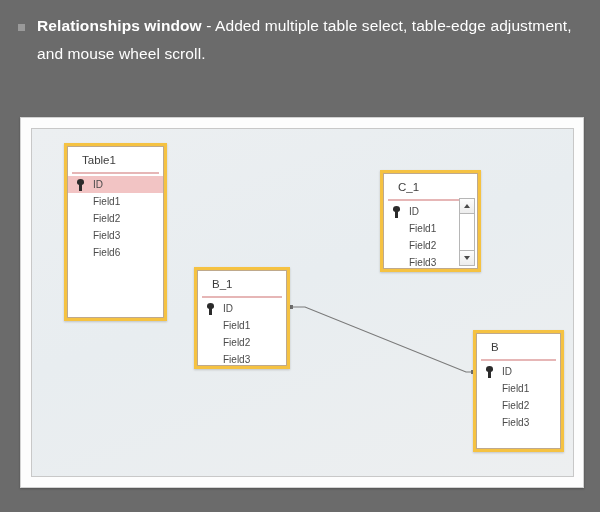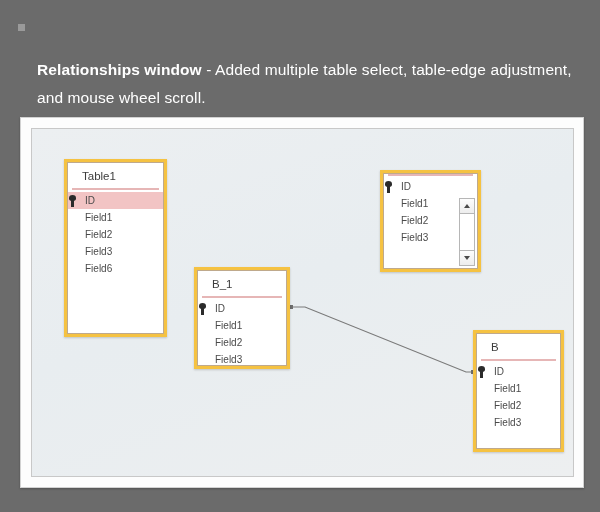--- a/index.html
+++ b/index.html
@@ -28,21 +28,20 @@
     background: #9a9a9a;
     margin-top: 12px;
     margin-right: 12px;
     flex: 0 0 auto;
   }
   #header-text {
     color: #ffffff;
     font-size: 15.5px;
     line-height: 28px;
     letter-spacing: 0.1px;
-    margin-top: 44px;
   }
   #header-text .bold { font-weight: bold; }
 
   
   #window-frame {
     position: absolute;
     left: 20px;
     top: 117px;
     width: 564px;
     height: 371px;
@@ -98,21 +97,21 @@
     background: #e6b6b6;
     margin: 0 4px;
   }
   .field-list {
     padding-top: 2px;
   }
   .field-row {
     display: flex;
     align-items: center;
     height: 17px;
-    padding-left: 0;
+    padding-left: 8px;
     font-size: 10px;
     color: #4a4a4a;
     white-space: nowrap;
   }
   .field-row.pk-selected {
     background: #f2c4c4;
   }
   .key-icon {
     width: 9px;
     height: 12px;
@@ -187,21 +186,21 @@
 <div id="window-frame">
   <div id="relationships-canvas">
 
     <svg id="relationship-lines">
         <path d="M 259 178 L 273 178 L 434 243 L 441 243" stroke="#7a7a7a" stroke-width="1.2" fill="none"></path>
         <rect x="257" y="176" width="4" height="4" fill="#6e6e6e"></rect>
         <rect x="439" y="241" width="4" height="4" fill="#6e6e6e"></rect>
       </svg>
 
     <div id="tables-layer">
-        <div class="table-card" style="left: 32px; top: 14px; width: 103px; height: 178px; border-color: rgb(245, 194, 66); margin-top: 16px;">
+        <div class="table-card" style="left: 32px; top: 14px; width: 103px; height: 178px; border-color: rgb(245, 194, 66);">
           <div class="table-card-inner">
             <div class="table-title">Table1</div>
             <div class="title-rule"></div>
             <div class="field-list">
               <div class="field-row pk-selected" style="background: rgb(242, 196, 196);">
                 <span class="key-icon">
                   <span class="key-bow"></span>
                   <span class="key-shaft"></span>
                 </span>
                 <span>ID</span>
@@ -220,20 +219,21 @@
               </div>
               <div class="field-row">
                 <span class="key-spacer"></span>
                 <span>Field6</span>
               </div>
             </div>
           </div>
         </div>
         <div class="table-card" style="left: 348px; top: 41px; width: 101px; height: 102px; border-color: rgb(245, 194, 66);">
           <div class="table-card-inner">
+            <div class="table-title">C_1</div>
             <div class="title-rule"></div>
             <div class="field-list">
               <div class="field-row">
                 <span class="key-icon">
                   <span class="key-bow"></span>
                   <span class="key-shaft"></span>
                 </span>
                 <span>ID</span>
               </div>
               <div class="field-row">

